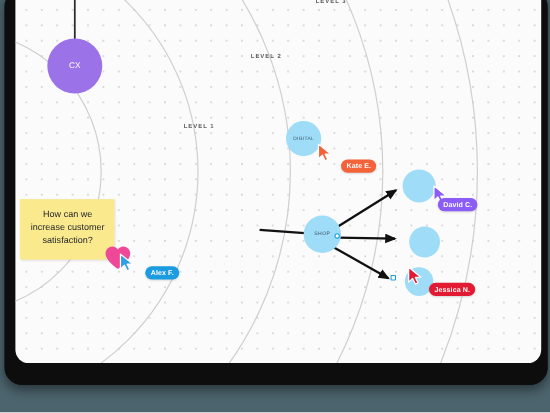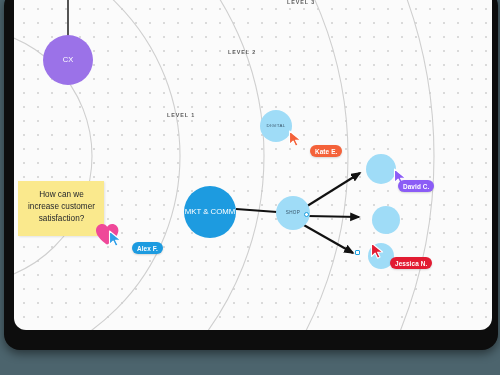--- a/index.html
+++ b/index.html
@@ -161,23 +161,20 @@
 
         <line x1="293" y1="232" x2="345" y2="233" stroke="#111111" stroke-width="2.1" marker-end="url(#arrowhead)"></line>
 
         <line x1="288" y1="240" x2="339" y2="269" stroke="#111111" stroke-width="2.1" marker-end="url(#arrowhead)"></line>
       </svg>
 
       <div class="node" style="left:29px; top:51px; width:50px; height:50px; background:#9b72e8; font-size:7.5px;">
         <span>CX</span>
       </div>
 
-      <div class="node" style="left:170px; top:202px; width:52px; height:52px; background:#1d9be0; font-size:7.8px; font-weight:500;">
-        <span>MKT &amp; COMM</span>
-      </div>
 
       <div class="node lbl-dark" style="left:262px; top:212px; width:34px; height:34px; background:#9fdcf7; font-size:4.6px; letter-spacing:0.4px;">
         <span>SHOP</span>
       </div>
       <div class="handle" style="left:290px; top:228px;"></div>
 
       <div class="node lbl-dark" style="left:246px; top:126px; width:32px; height:32px; background:#9fdcf7; font-size:4.4px; letter-spacing:0.3px;">
         <span>DIGITAL</span>
       </div>
 

